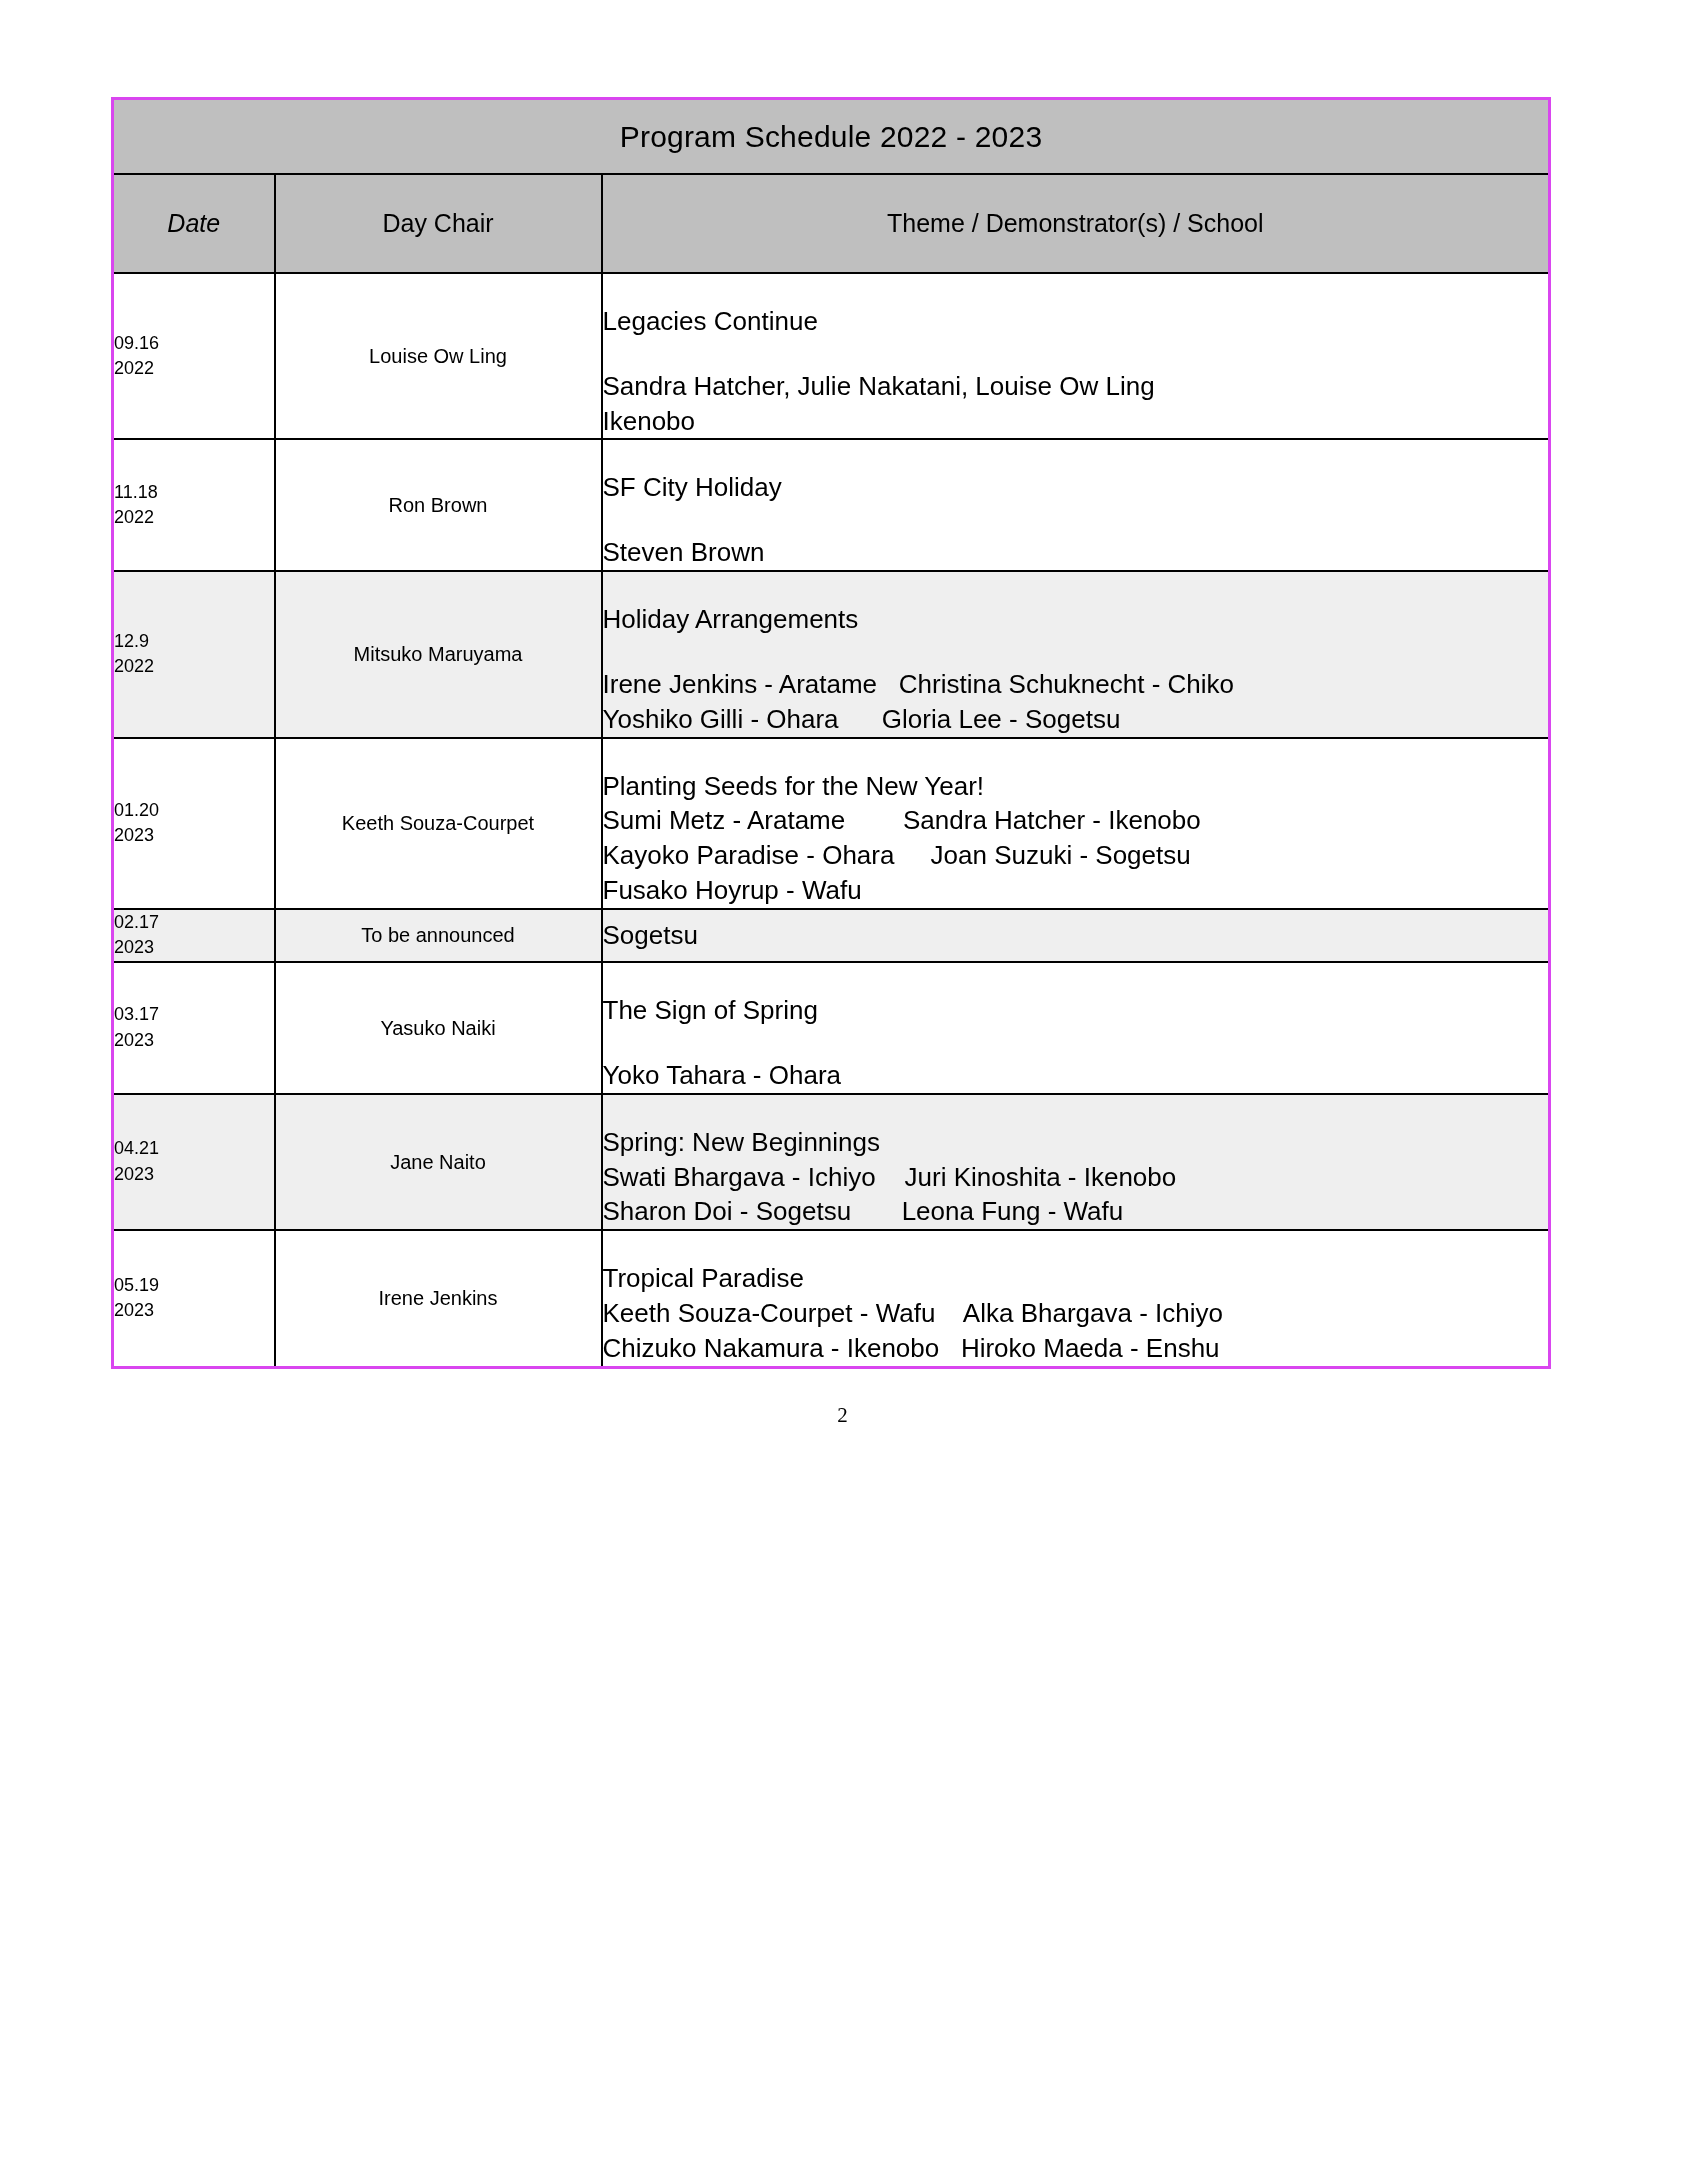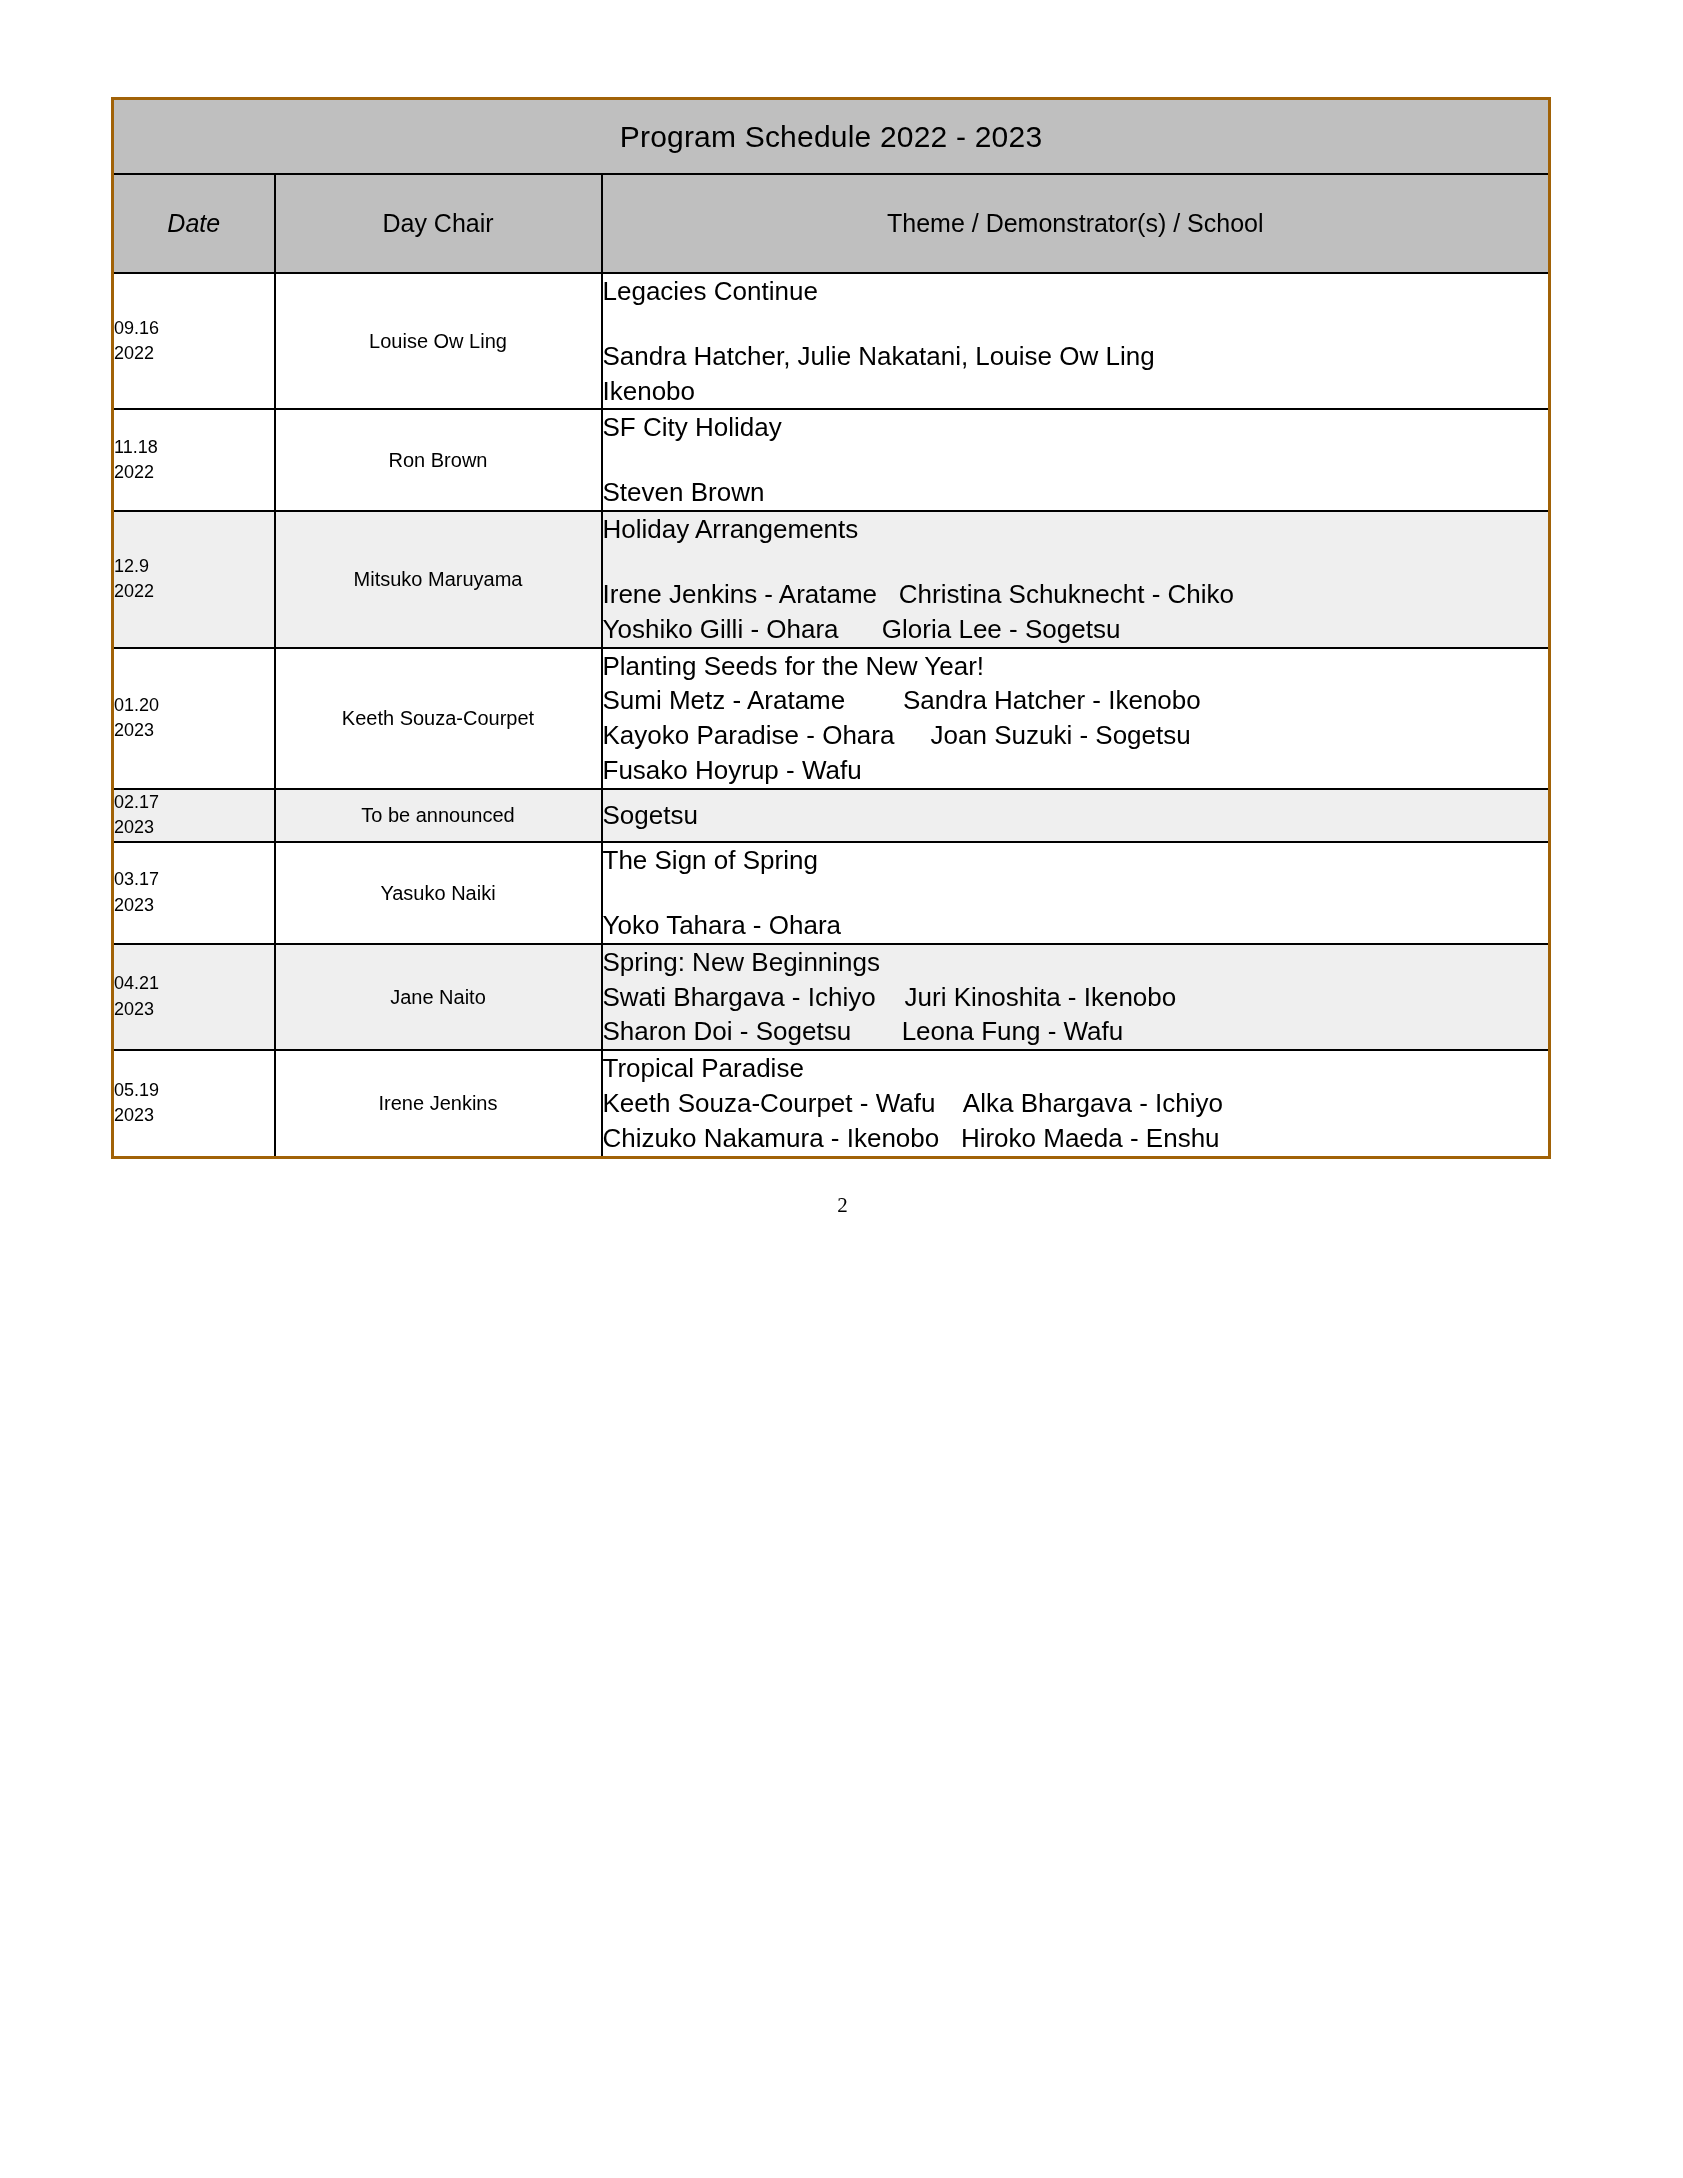--- a/index.html
+++ b/index.html
@@ -18,21 +18,21 @@
     position: relative;
     width: 1683px;
     height: 2178px;
     box-sizing: border-box;
     padding: 97px 109px 0 111px;
   }
   table.schedule {
     width: 1438px;
     border-collapse: collapse;
     table-layout: fixed;
-    border: 3px solid #a16207;
+    border: 3px solid #d946ef;
   }
   table.schedule td,
   table.schedule th {
     border: 2px solid #000000;
     padding: 0;
     vertical-align: middle;
     font-weight: normal;
   }
   
   .title-cell {
@@ -74,21 +74,21 @@
   td.theme {
     text-align: left;
     font-size: 26px;
     line-height: 1.34;
     padding: 10px 0 10px 14px;
     vertical-align: middle;
   }
   tr.shaded td { background: #efefef; }
   tr.plain td  { background: #ffffff; }
 
-  .theme-title { display: block; }
+  .theme-title { display: block; margin-top: 30px; }
   .theme-gap   { display: block; height: 30px; }
   .theme-line  { display: block; white-space: pre; }
 
   
   .page-number {
     margin-top: 34px;
     text-align: center;
     font-size: 21px;
     font-family: "Liberation Serif", serif;
   }

